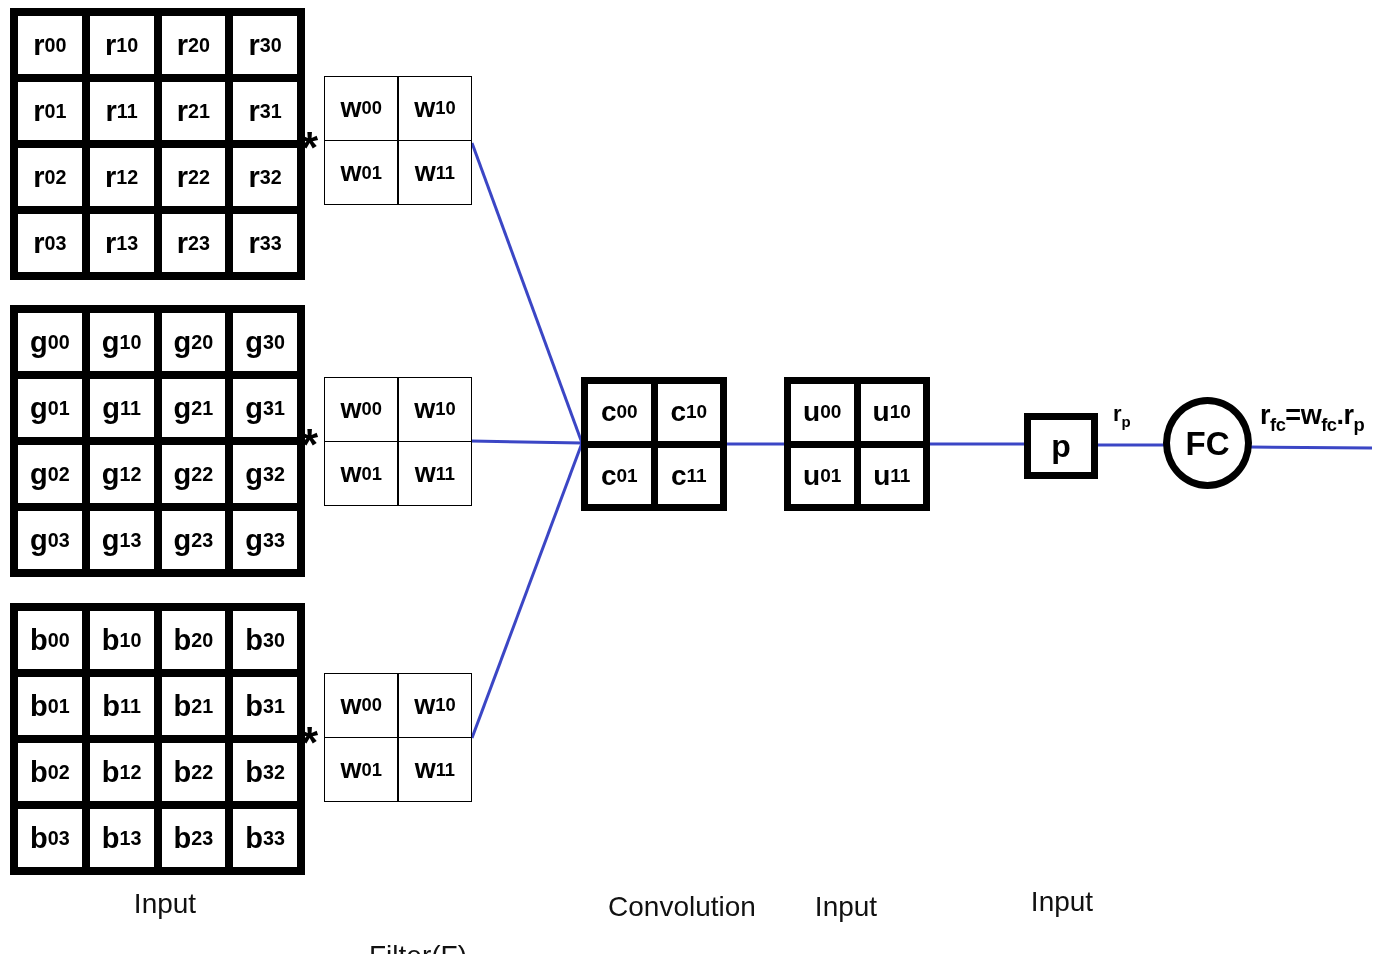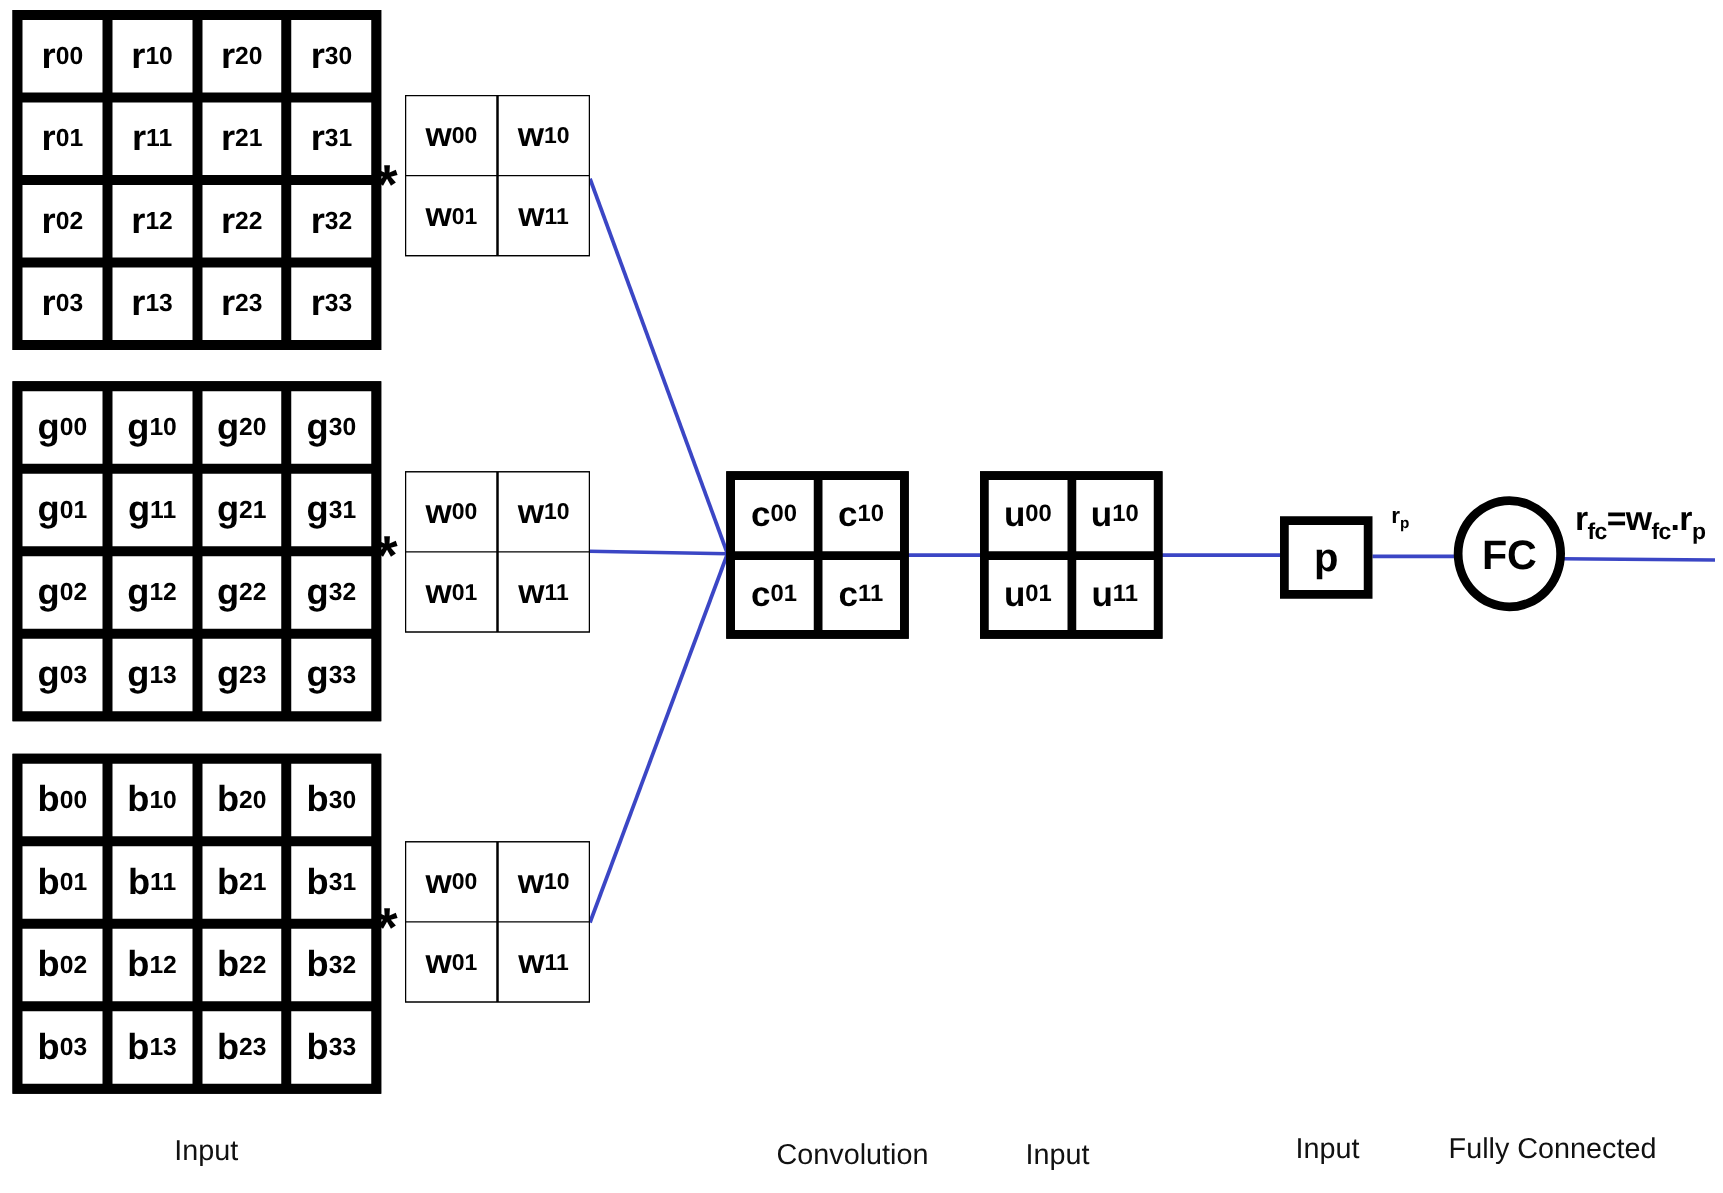--- a/index.html
+++ b/index.html
@@ -124,40 +124,39 @@
     display: flex;
     align-items: center;
     justify-content: center;
     font-weight: bold;
     font-size: 33px;
     line-height: 1;
   }
   .inline-math {
     position: absolute;
     font-weight: bold;
-    font-size: 18px;
+    font-size: 22px;
     line-height: 1;
     white-space: nowrap;
   }
   .fc-formula {
     position: absolute;
     font-weight: bold;
     font-size: 27px;
     line-height: 1;
     white-space: nowrap;
     letter-spacing: -0.5px;
   }
   .stage-label {
     position: absolute;
     transform: translateX(-50%);
-    font-size: 23px;
+    font-size: 28px;
     color: #111;
     white-space: nowrap;
     line-height: 1;
-    margin-top: 19px;
   }
 </style>
 </head>
 <body>
 
 <div class="canvas">
 
   <svg class="wires" viewBox="0 0 1378 954" xmlns="http://www.w3.org/2000/svg">
     <line x1="472" y1="143" x2="582" y2="443" stroke-width="3" stroke="#3b46c5"></line>
     <line x1="471" y1="441" x2="582" y2="443" stroke-width="3" stroke="#3b46c5"></line>
@@ -470,15 +469,14 @@
 
   <div class="fc-circle" style="left:1163px; top:397px;">FC</div>
 
   <div class="fc-formula" style="left:1260px; top:402px;text-align:center;"><span>r</span><sub>fc</sub><span>=</span><span>w</span><sub>fc</sub><span>.</span><span>r</span><sub>p</sub></div>
 
   <div class="stage-label" style="left:165px; top:890px;">Input</div>
   <div class="stage-label" style="left:418px; top:942px;">Filter(F)</div>
   <div class="stage-label" style="left:682px; top:893px;">Convolution</div>
   <div class="stage-label" style="left:846px; top:893px;">Input</div>
   <div class="stage-label" style="left:1062px; top:888px;">Input</div>
-  <div class="stage-label" style="left:1242px; top:888px;">Fully Connected</div>
 
 </div>
 
 </body></html>

